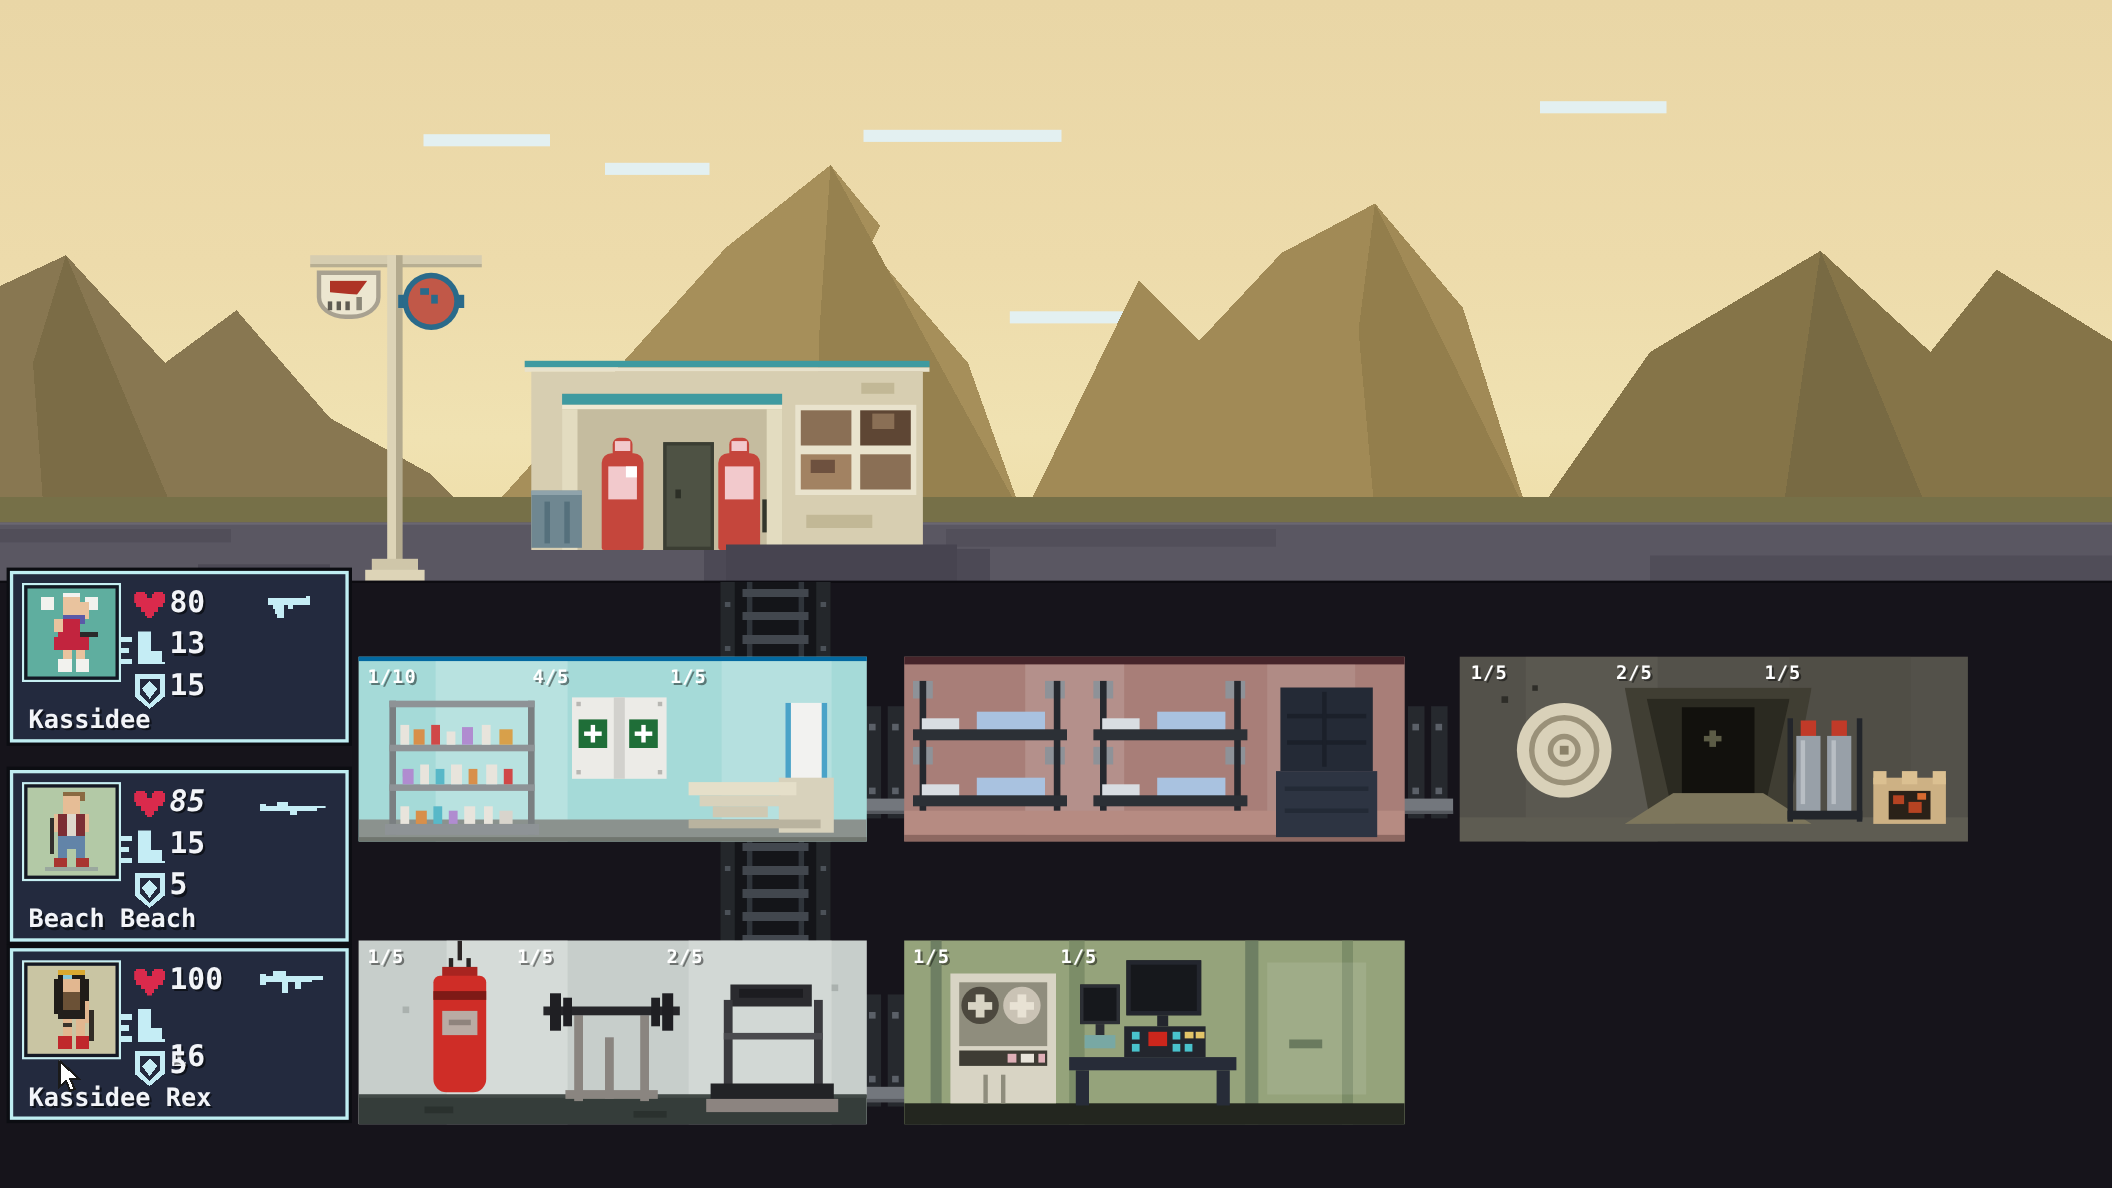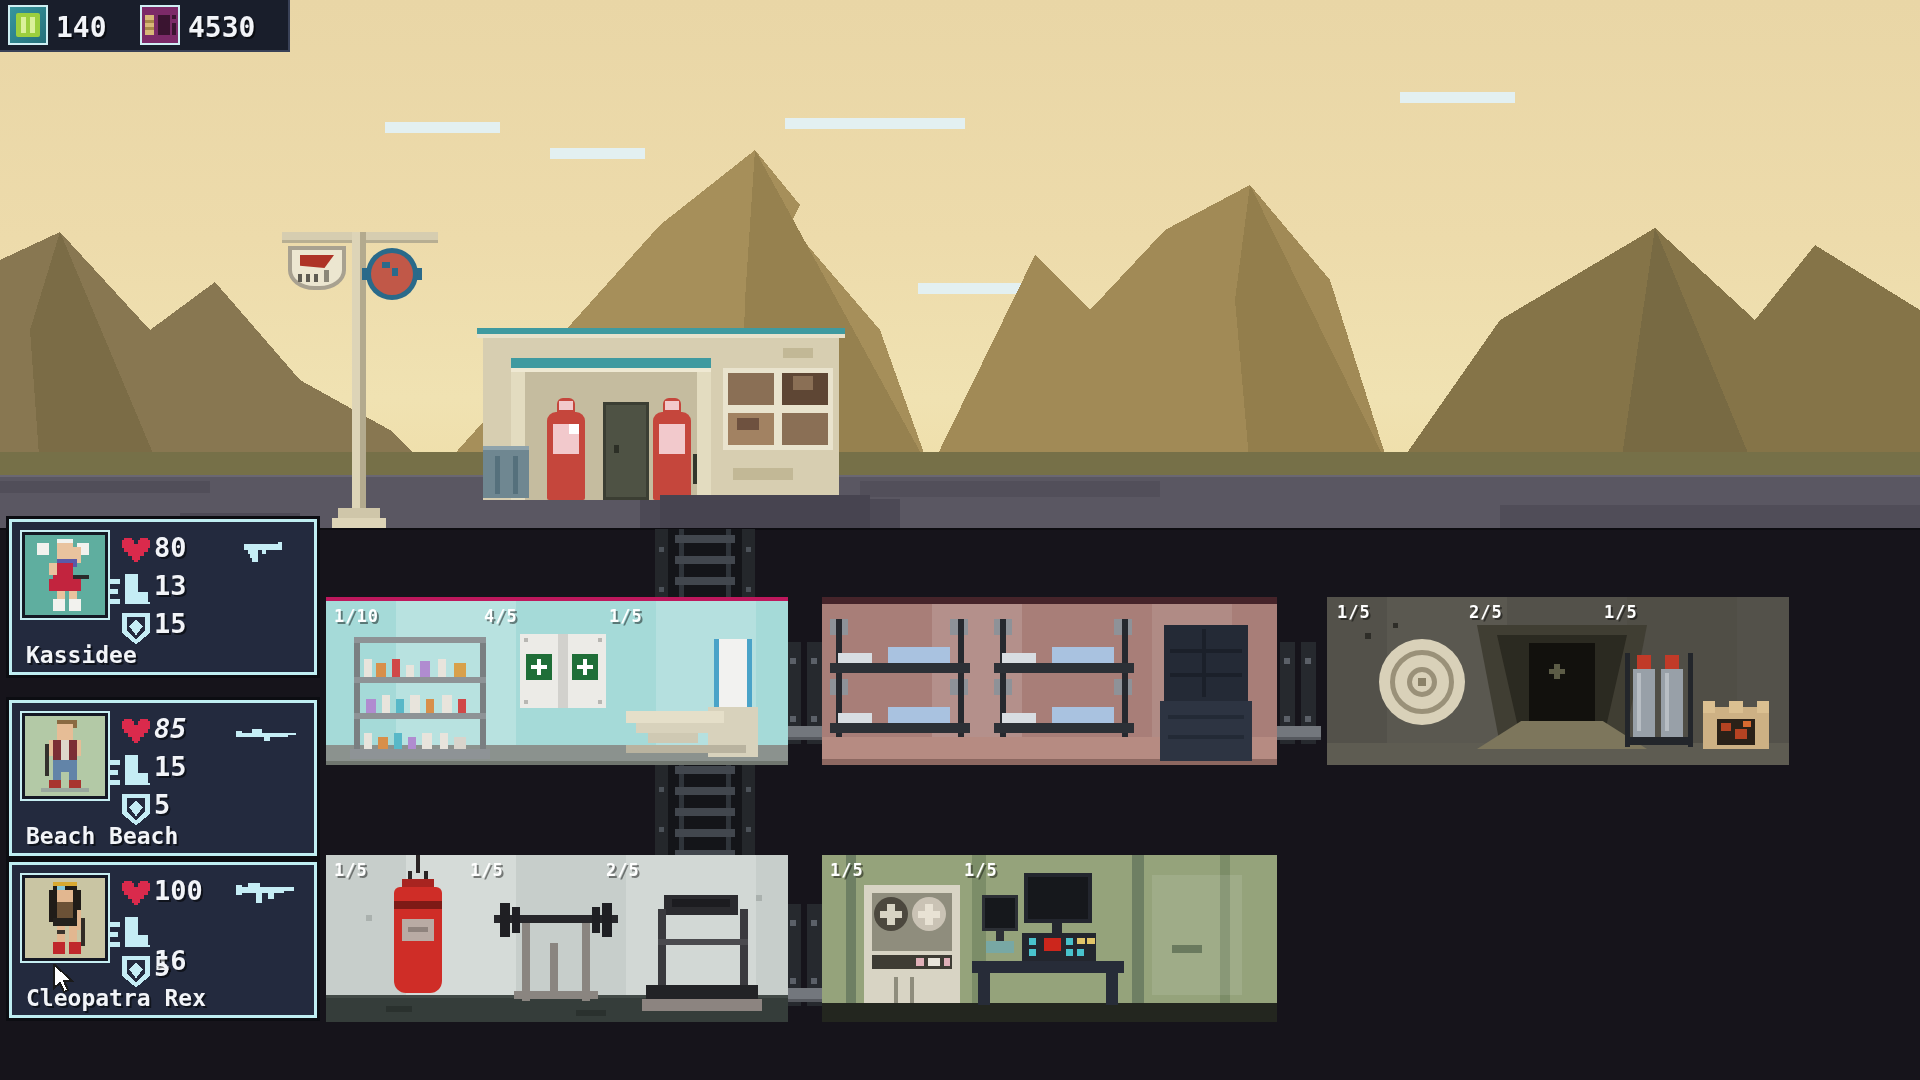--- a/index.html
+++ b/index.html
@@ -160,21 +160,21 @@
   <div class="px" style="left:786px;top:904px;width:36px;height:102px;">
     <div class="px" style="left:0;top:0;width:15px;height:102px;background:#26292e;"></div>
     <div class="px" style="left:21px;top:0;width:15px;height:102px;background:#26292e;"></div>
     <div class="px" style="left:4px;top:16px;width:6px;height:6px;background:#5b6068;"></div>
     <div class="px" style="left:25px;top:16px;width:6px;height:6px;background:#5b6068;"></div>
     <div class="px" style="left:4px;top:74px;width:6px;height:6px;background:#5b6068;"></div>
     <div class="px" style="left:25px;top:74px;width:6px;height:6px;background:#5b6068;"></div>
     <div class="px" style="left:-5px;top:84px;width:46px;height:14px;background:#73777d;border-bottom:3px solid #55585e;box-sizing:border-box;"></div>
   </div>
 
-  <div class="room" style="left:326px;top:597px;width:462px;height:168px;background:#a5dad8;border-top:4px solid #be185d;box-sizing:border-box;">
+  <div class="room" style="left:326px;top:597px;width:462px;height:168px;background:#a5dad8;border-top:4px solid #0369a1;box-sizing:border-box;">
     <div class="px" style="left:70px;top:0;width:120px;height:168px;background:rgba(255,255,255,.22);"></div>
     <div class="px" style="left:330px;top:0;width:100px;height:168px;background:rgba(255,255,255,.18);"></div>
     <div class="px" style="left:40px;top:100px;width:5px;height:5px;background:#8fc6c4;"></div>
     <div class="px" style="left:420px;top:60px;width:5px;height:5px;background:#8fc6c4;"></div>
     <div class="px" style="left:0;top:144px;width:462px;height:20px;background:#8b928e;"></div>
     <div class="px" style="left:0;top:160px;width:462px;height:8px;background:#70766f;"></div>
 
     <div class="px" style="left:28px;top:36px;width:132px;height:122px;">
       <div class="px" style="left:0;top:0;width:6px;height:122px;background:#7a7f81;"></div>
       <div class="px" style="left:126px;top:0;width:6px;height:122px;background:#7a7f81;"></div>
@@ -619,40 +619,22 @@
     </svg>
     <div class="statval pixtext" style="top:88px;">5</div>
     <svg class="px" style="left:224px;top:14px;" width="60" height="28" viewBox="0 0 30 14" fill="#c5edf5">
       <rect x="0" y="3" width="3" height="5"></rect>
         <rect x="2" y="4" width="22" height="3"></rect>
       <rect x="6" y="2" width="6" height="2"></rect>
         <rect x="10" y="7" width="3" height="5"></rect>
       <rect x="16" y="7" width="3" height="3"></rect>
         <rect x="24" y="4" width="5" height="2"></rect>
     </svg>
-    <div class="pname pixtext">Cleopatra Rex</div>
-  </div>
-
-  <div class="px" style="left:0;top:0;width:290px;height:52px;background:#191e2b;border-right:2px solid #394157;border-bottom:2px solid #394157;box-sizing:border-box;">
-    <div class="px" style="left:8px;top:5px;width:40px;height:40px;background:linear-gradient(135deg,#37969e,#25707a);border:2px solid #cfeff3;box-sizing:border-box;">
-      <div class="px" style="left:6px;top:6px;width:24px;height:24px;background:#9ccf3e;border-radius:2px;">
-        <div class="px" style="left:5px;top:4px;width:5px;height:16px;background:#daf09a;"></div>
-        <div class="px" style="left:14px;top:4px;width:5px;height:16px;background:#daf09a;"></div>
-      </div>
-    </div>
-    <div class="px pixtext" style="left:56px;top:11px;font-size:28px;">140</div>
-    <div class="px" style="left:140px;top:5px;width:40px;height:40px;background:#7c2a68;border:2px solid #cfeff3;box-sizing:border-box;">
-      <div class="px" style="left:3px;top:8px;width:9px;height:20px;background:#d8b878;"></div>
-      <div class="px" style="left:3px;top:13px;width:9px;height:3px;background:#a88848;"></div>
-      <div class="px" style="left:3px;top:20px;width:9px;height:3px;background:#a88848;"></div>
-      <div class="px" style="left:16px;top:8px;width:12px;height:20px;background:#3a1430;"></div>
-      <div class="px" style="left:30px;top:8px;width:4px;height:4px;background:#3a1430;"></div>
-      <div class="px" style="left:30px;top:16px;width:4px;height:12px;background:#3a1430;"></div>
-    </div>
-    <div class="px pixtext" style="left:188px;top:11px;font-size:28px;">4530</div>
-  </div>
+    <div class="pname pixtext">Kassidee Rex</div>
+  </div>
+
 
 
   <svg class="px" style="left:52px;top:964px;z-index:9;" width="24" height="32" viewBox="0 0 12 16">
     <polygon points="1,0 1,12 4,9.5 6,14 8,13 6,8.5 10,8.5" fill="#ffffff" stroke="#1a1a1a" stroke-width="1"></polygon>
   </svg>
 
 </div>
 
 </body></html>

